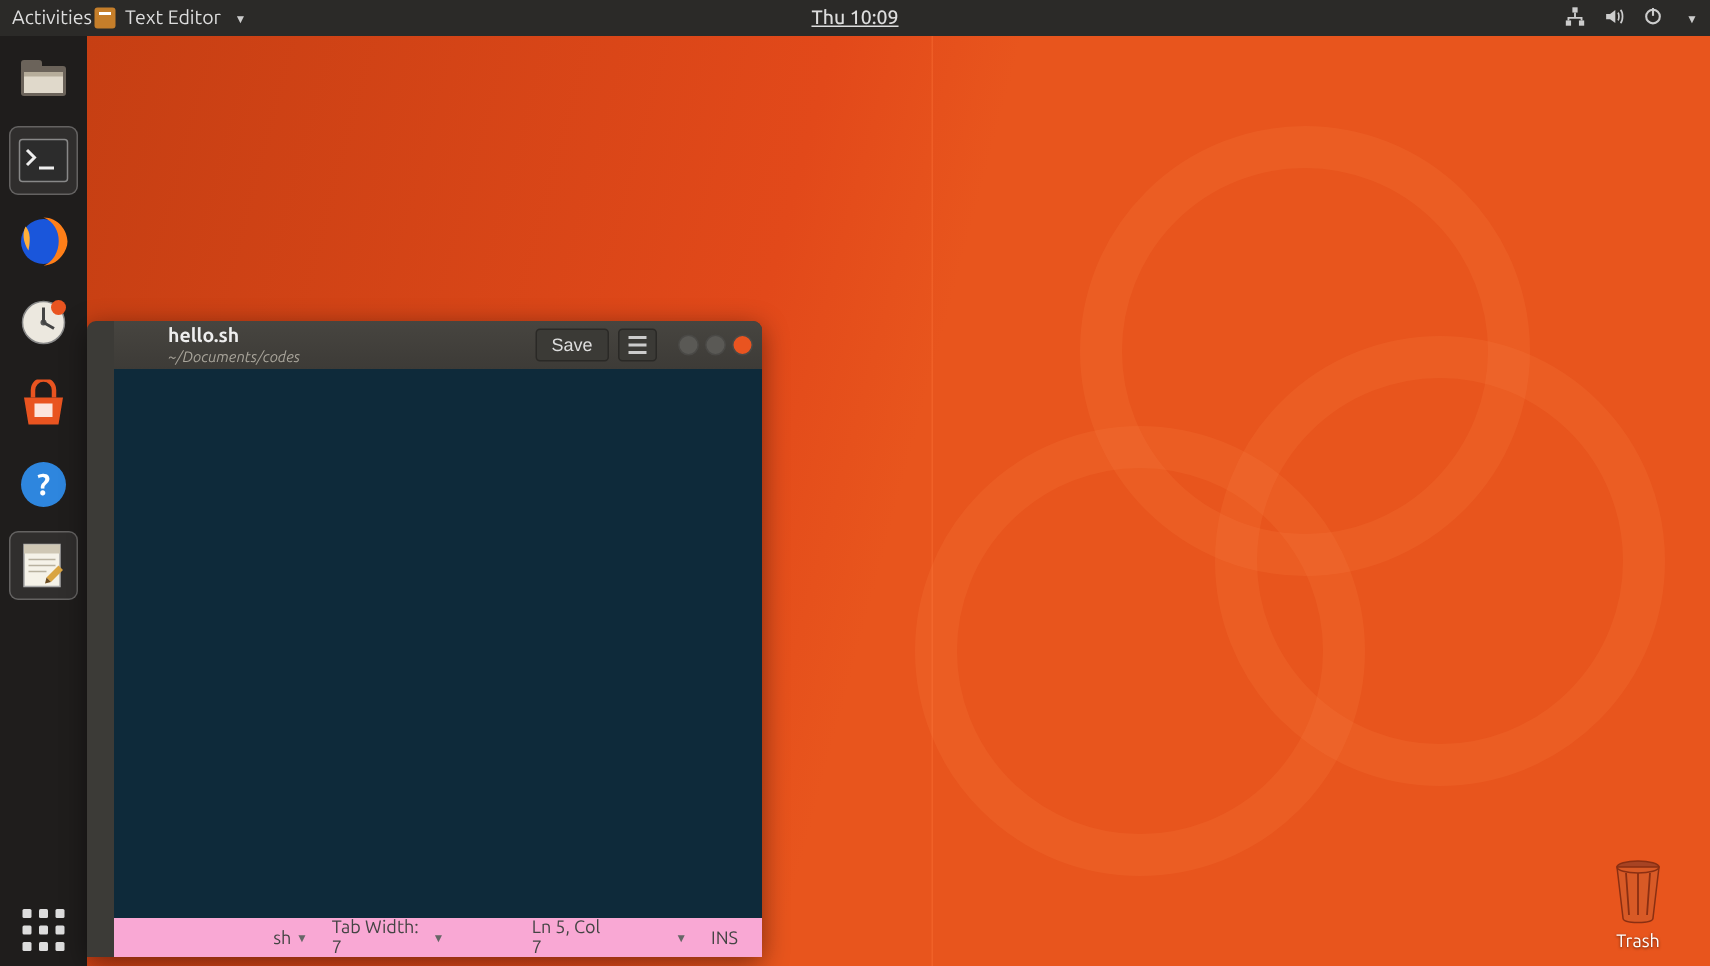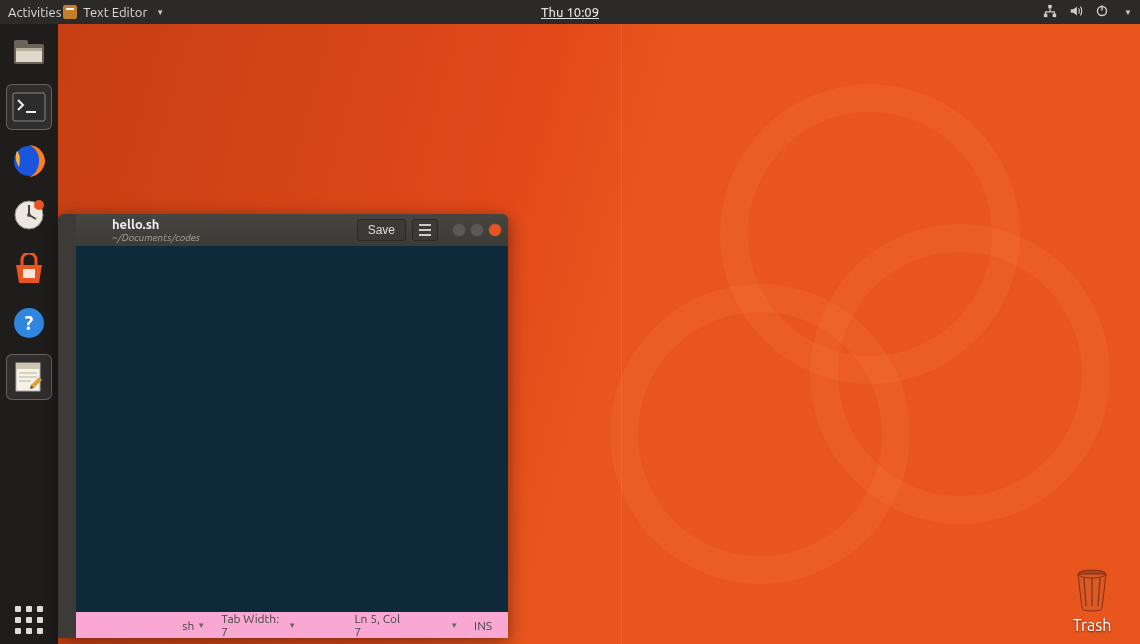--- a/index.html
+++ b/index.html
@@ -59,21 +59,21 @@
   position:absolute; bottom:10px; left:0; right:0;
   display:grid; grid-template-columns: repeat(3,6px); grid-template-rows: repeat(3,6px);
   gap:5px; justify-content:center;
 }
 .dots-grid span{ width:6px;height:6px;background:#ddd;border-radius:1px;}
 
 .trash-icon {
   position:absolute; right:28px; bottom:10px; text-align:center; color:#fff;
 }
 .trash-icon svg{ width:40px; height:44px; }
-.trash-label{ font-size:16px; margin-top:2px; text-shadow:0 1px 2px rgba(0,0,0,.6);}
+.trash-label{ font-size:12px; margin-top:2px; text-shadow:0 1px 2px rgba(0,0,0,.6);}
 
 .window {
   position:absolute; left:58px; top:214px; width:450px; height:424px;
   border-radius:6px 6px 0 0; overflow:hidden;
   box-shadow: 0 4px 18px rgba(0,0,0,.45);
   display:flex; flex-direction:column;
   background:#3c3b37;
   padding-left:18px;
 }
 .titlebar{

